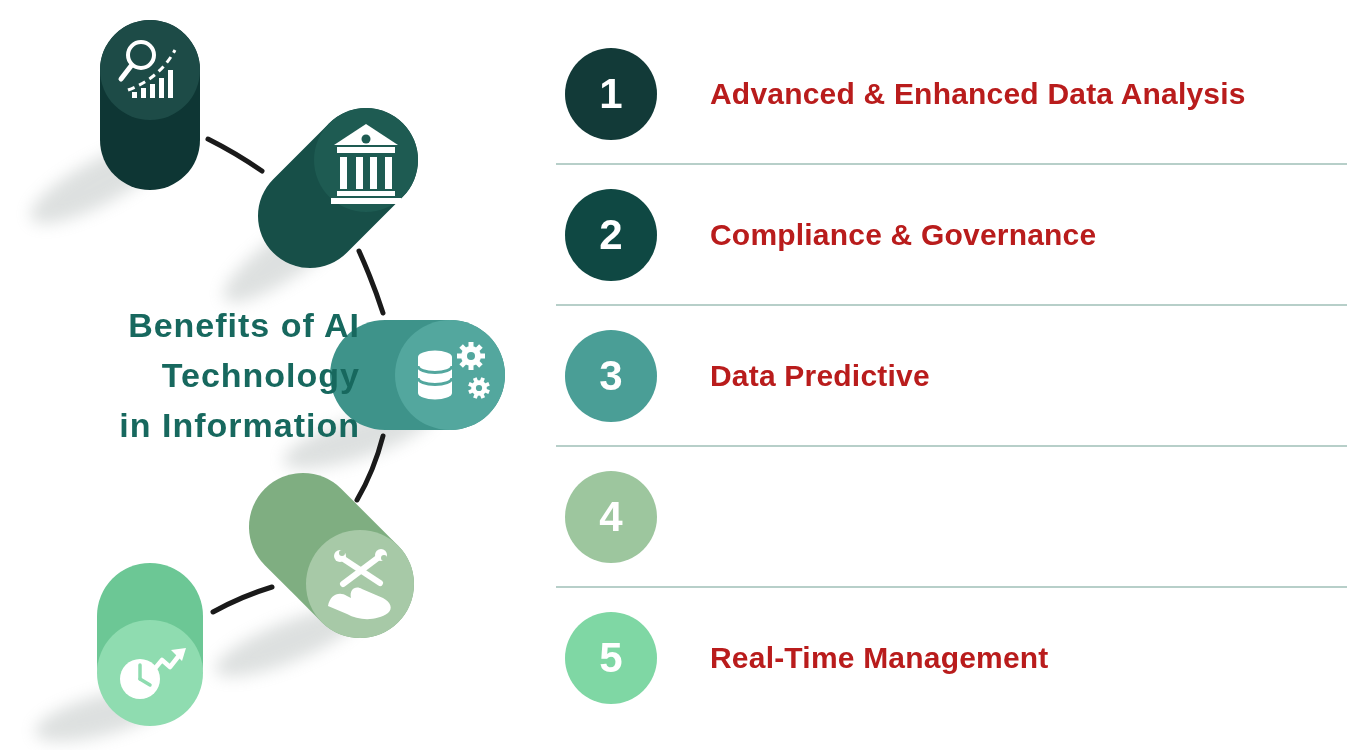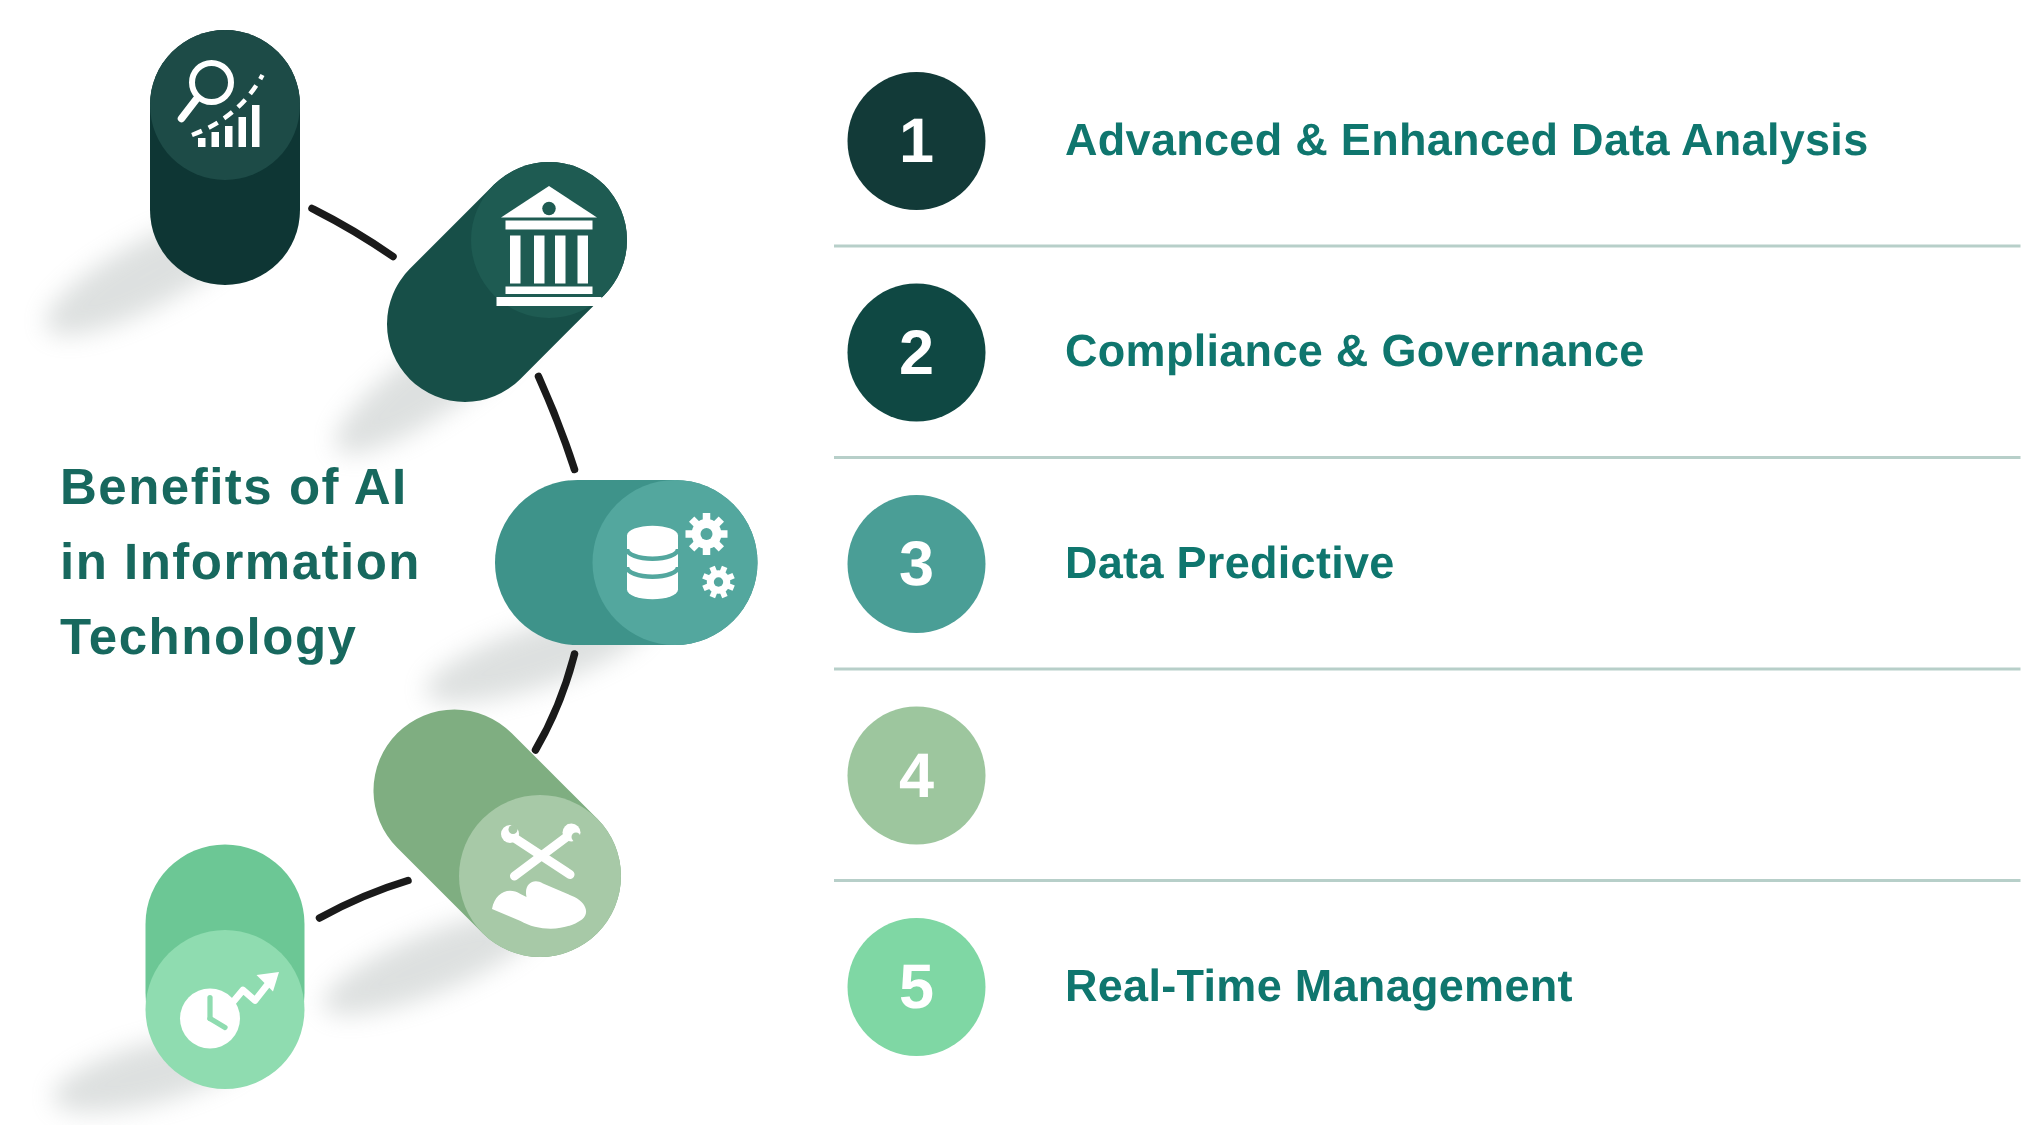--- a/index.html
+++ b/index.html
@@ -9,21 +9,21 @@
     position:relative;
   }
   .canvas{position:absolute;inset:0;width:1350px;height:750px;}
 
   
   .diagram{position:absolute;left:0;top:0;width:540px;height:750px;}
   .diagram svg{position:absolute;left:0;top:0;}
   .main-title{
     position:absolute;left:40px;top:300px;width:320px;
     font-size:34px;font-weight:bold;color:#17685e;
-    line-height:50px;letter-spacing:1px;
+    line-height:50px;letter-spacing:1px;text-align:right;
   }
 
   
   .benefits{
     position:absolute;left:556px;top:24px;width:791px;
   }
   .benefit-row{
     display:flex;align-items:center;height:139px;
     border-bottom:2px solid #b7cfc9;
   }
@@ -34,21 +34,21 @@
     display:flex;align-items:center;justify-content:center;
     color:#ffffff;font-size:42px;font-weight:bold;
   }
   .c1{background:#123a38;}
   .c2{background:#0f4843;}
   .c3{background:#4a9e96;}
   .c4{background:#9dc69e;}
   .c5{background:#7fd7a4;}
   .benefit-label{
     margin-left:53px;
-    font-size:30px;font-weight:bold;color:#0f766e;
+    font-size:30px;font-weight:bold;color:#b91c1c;
     letter-spacing:0.2px;
   }
 </style>
 </head>
 <body>
 
 <div class="canvas">
 
   <div class="diagram">
     <svg width="540" height="750" viewBox="0 0 540 750">
@@ -163,22 +163,22 @@
           <line x1="140" y1="679" x2="140" y2="665" stroke="#8fdcb0" stroke-width="3.5" stroke-linecap="round"></line>
           <line x1="140" y1="679" x2="150" y2="685" stroke="#8fdcb0" stroke-width="3.5" stroke-linecap="round"></line>
           <polyline points="152,672 162,660 170,667 181,653" fill="none" stroke="#ffffff" stroke-width="4.5" stroke-linecap="round" stroke-linejoin="round"></polyline>
           <path d="M186,648 L171,650 L182,661 Z" fill="#ffffff"></path>
         </g>
       </g>
     </svg>
 
     <div class="main-title">
       <div>Benefits of AI</div>
+      <div>Technology</div>
       <div>in Information</div>
-      <div>Technology</div>
     </div>
   </div>
 
   <div class="benefits">
 
     <div class="benefit-row">
       <div class="num-circle c1">
         <span>1</span>
       </div>
       <div class="benefit-label">Advanced &amp; Enhanced Data Analysis</div>

